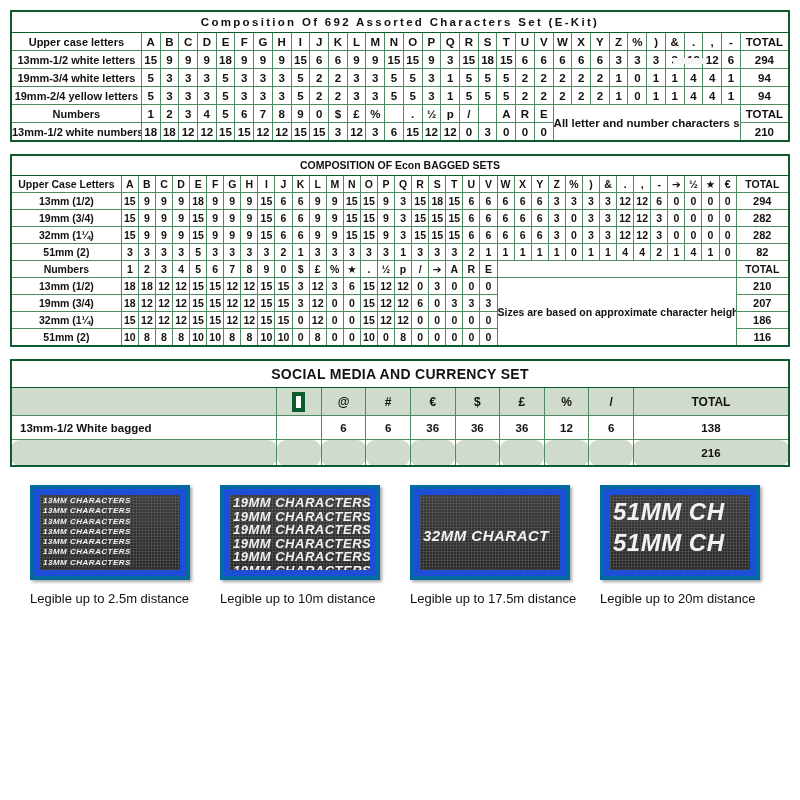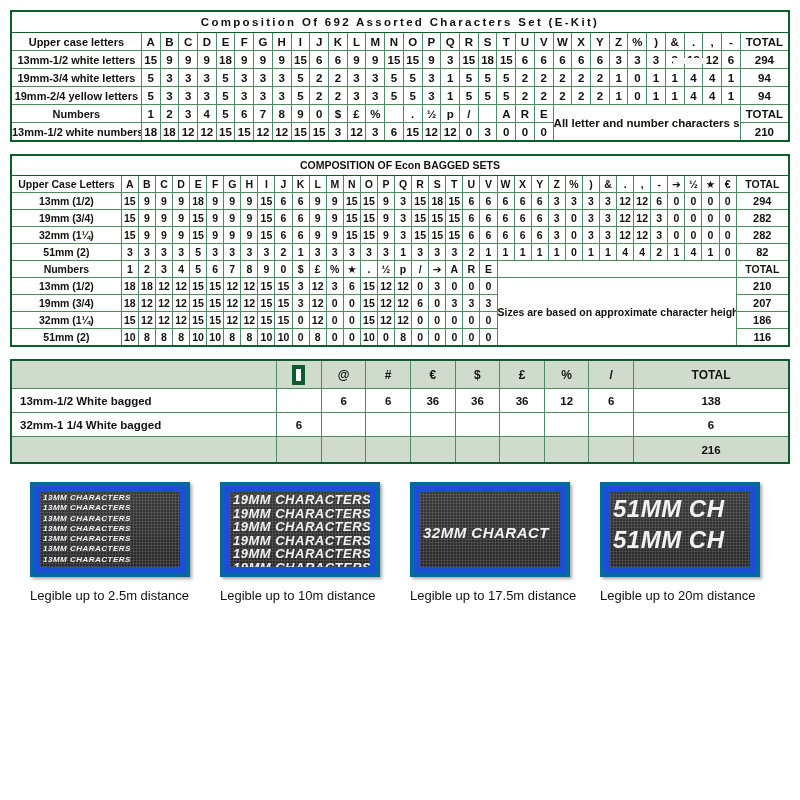--- a/index.html
+++ b/index.html
@@ -51,21 +51,21 @@
   
   #t2 td{height:16px;font-size:10.5px;}
   #t2 .lbl,#t2 .lbl-w{font-size:10.5px;}
   #t2 .tot{font-size:11px;}
 
   
   #t3{width:780px;}
   #t3 td{height:23px;font-size:11.5px;background:#ffffff;border:1px solid #4e8b63;}
   #t3 td.hdr{background:#cfdbcc;height:27px;font-size:12px;}
   #t3 td.lbl3{background:#ffffff;text-align:left;padding-left:8px;font-size:11.5px;}
-  #t3 td.foot{background:#cfdbcc;height:25px;}
+  #t3 td.foot{background:#cfdbcc;height:25px;border-radius:9px;}
   #t3 .banner-plain{font-size:14px;height:26px;line-height:26px;letter-spacing:0.3px;}
   .box-icon{
     display:inline-block;width:13px;height:20px;
     border:4px solid #0d5c2e;background:#ffffff;box-sizing:border-box;
     vertical-align:middle;
   }
 
   .gap{height:12px;}
 
   
@@ -745,20 +745,23 @@
         <col style="width: 44.5px;">
         <col style="width: 44.5px;">
         <col style="width: 44.5px;">
         <col style="width: 44.5px;">
         <col style="width: 44.5px;">
         <col style="width: 44.5px;">
         <col style="width: 155px;">
       </colgroup>
     <tbody id="t3body">
         <tr>
+          <td class="banner banner-plain" colspan="10">SOCIAL MEDIA AND CURRENCY SET</td>
+        </tr>
+        <tr>
           <td class="hdr"></td>
           <td class="hdr"><span class="box-icon"></span></td>
           <td class="hdr">@</td>
           <td class="hdr">#</td>
           <td class="hdr">€</td>
           <td class="hdr">$</td>
           <td class="hdr">£</td>
           <td class="hdr">%</td>
           <td class="hdr">/</td>
           <td class="hdr">TOTAL</td>
@@ -767,32 +770,20 @@
           <td class="lbl3">13mm-1/2 White bagged</td>
           <td></td>
           <td>6</td>
           <td>6</td>
           <td>36</td>
           <td>36</td>
           <td>36</td>
           <td>12</td>
           <td>6</td>
           <td>138</td>
-        </tr>
-        <tr>
-          <td class="lbl3">32mm-1 1/4 White bagged</td>
-          <td>6</td>
-          <td></td>
-          <td></td>
-          <td></td>
-          <td></td>
-          <td></td>
-          <td></td>
-          <td></td>
-          <td>6</td>
         </tr>
         <tr>
           <td class="foot"></td>
           <td class="foot"></td>
           <td class="foot"></td>
           <td class="foot"></td>
           <td class="foot"></td>
           <td class="foot"></td>
           <td class="foot"></td>
           <td class="foot"></td>

